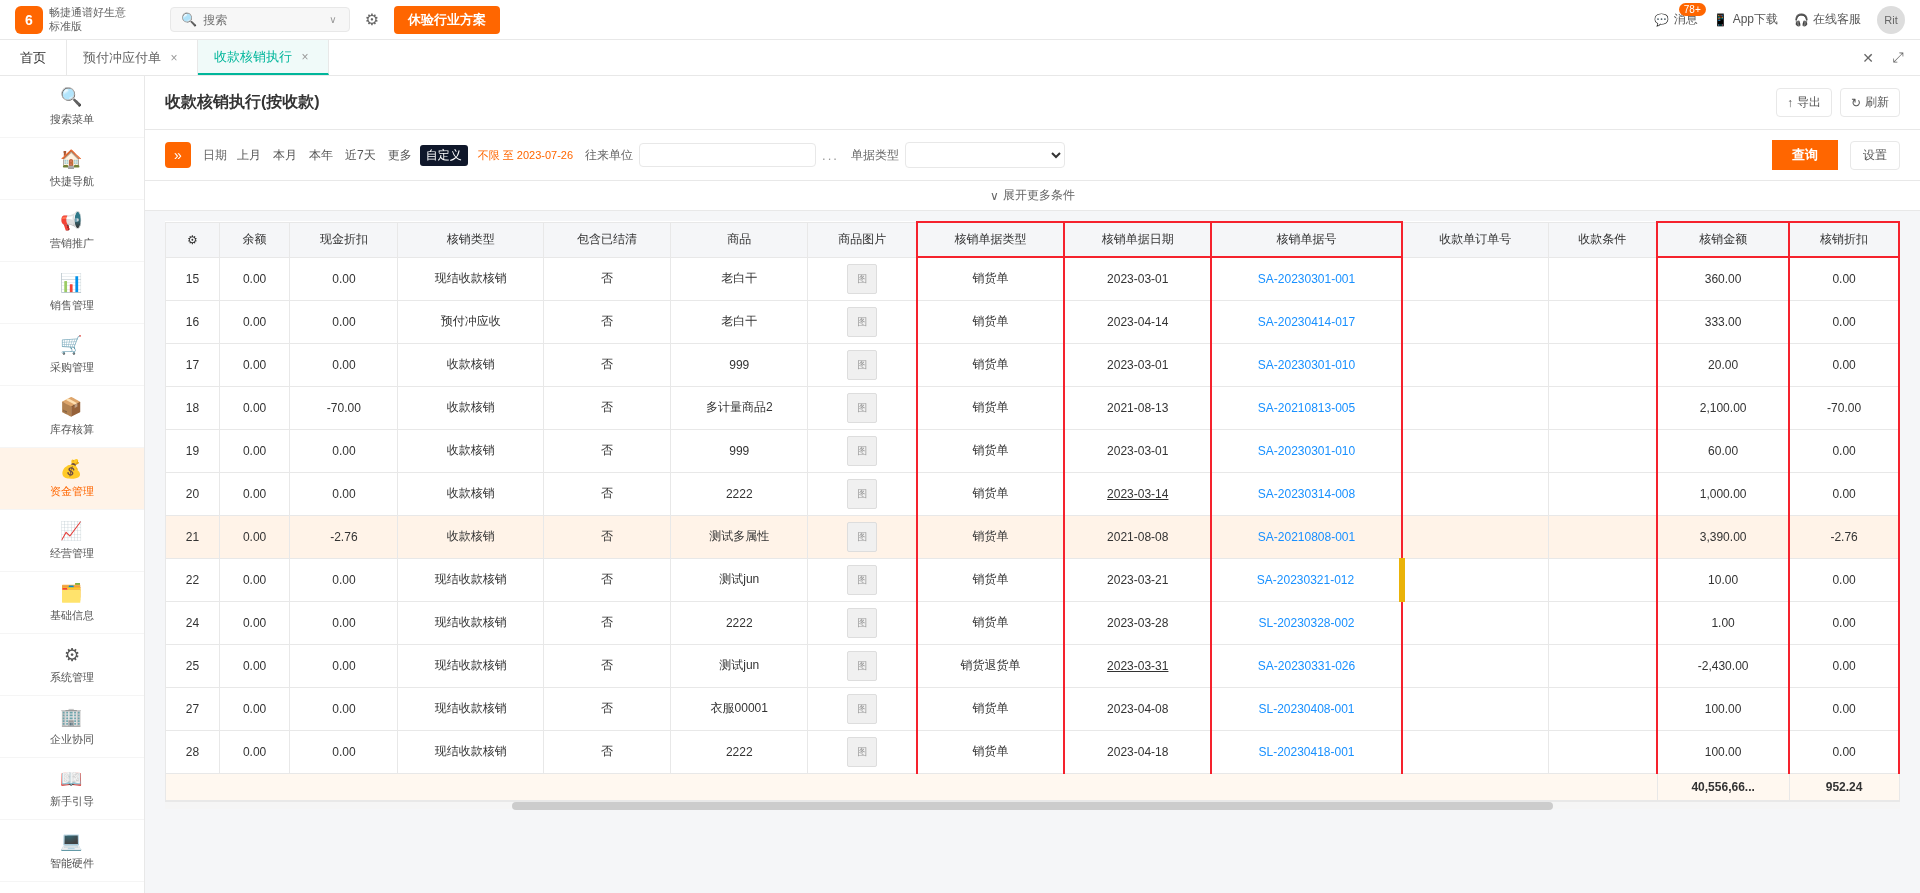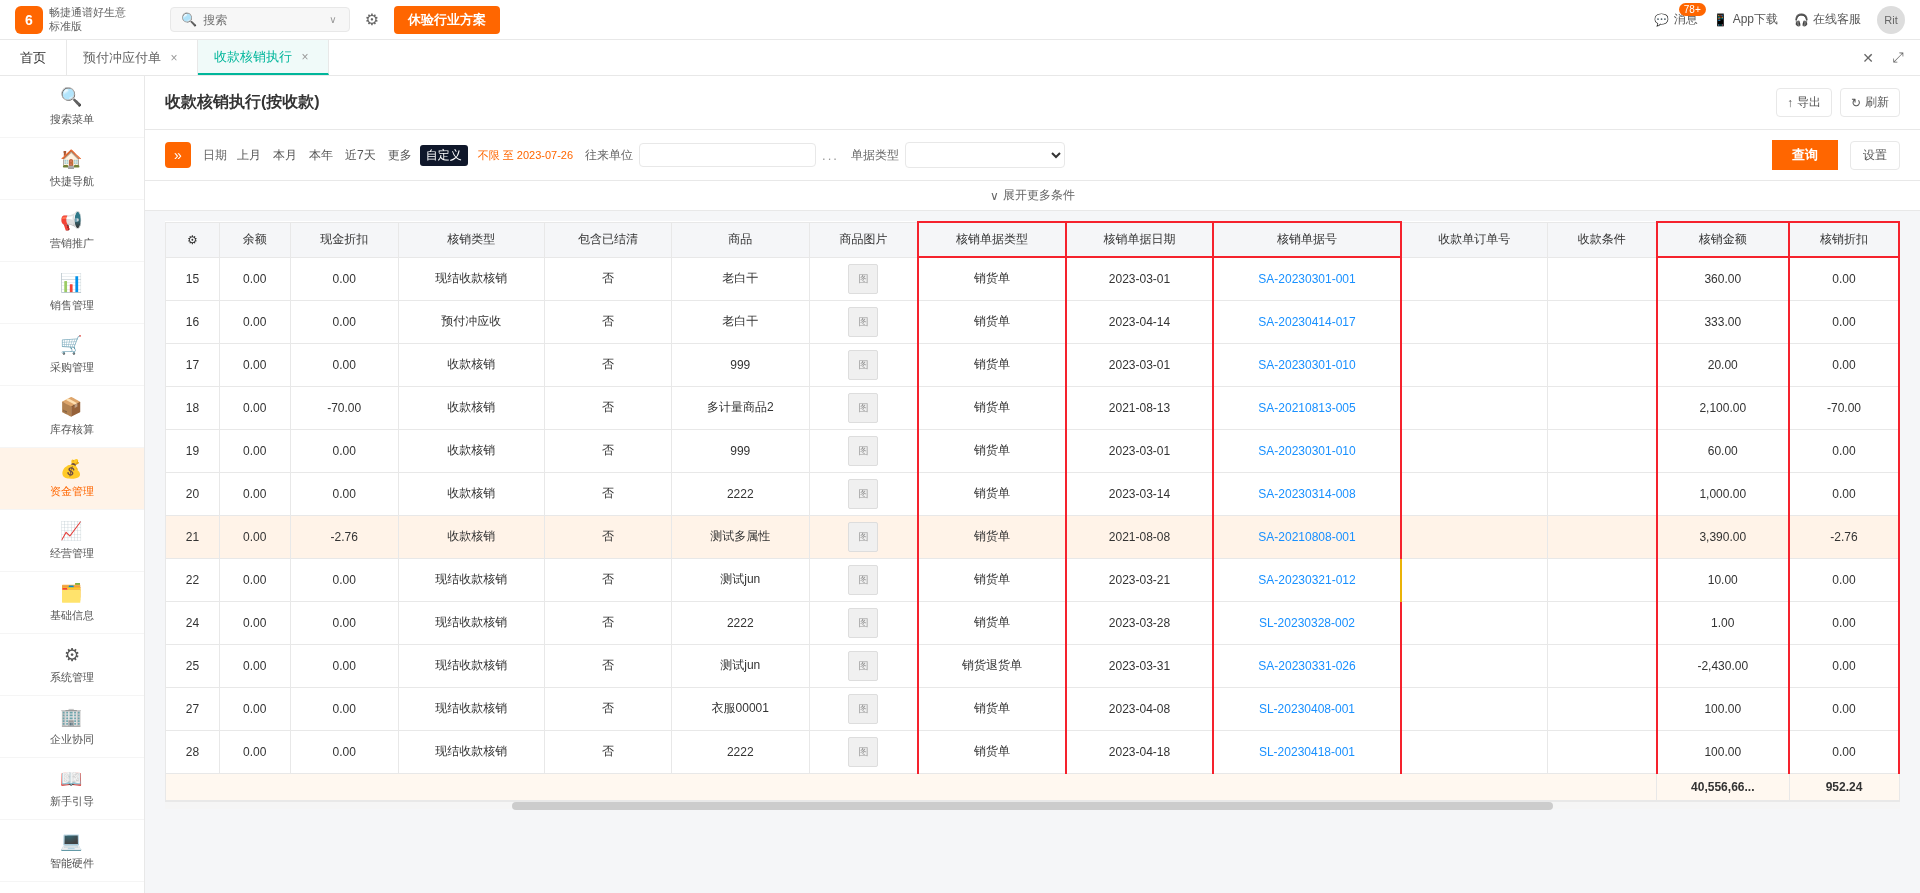--- a/index.html
+++ b/index.html
@@ -356,21 +356,21 @@
   </tr>
             <tr>
     <td>20</td>
     <td>0.00</td>
     <td class="">0.00</td>
     <td>收款核销</td>
     <td>否</td>
     <td>2222</td>
     <td><div class="img-placeholder">图</div></td>
     <td style="border-left:2px solid #f5222d;border-right:2px solid #f5222d;">销货单</td>
-    <td style="border-left:2px solid #f5222d;border-right:2px solid #f5222d;">2023-03-14</td>
+    <td style="border-left:2px solid #f5222d;border-right:2px solid #f5222d;text-decoration:underline;">2023-03-14</td>
     <td style="border-left:2px solid #f5222d;border-right:2px solid #f5222d;"><a class="link-text" href="#">SA-20230314-008</a></td>
     <td></td>
     <td></td>
     <td class="" style="border-left:2px solid #f5222d;border-right:2px solid #f5222d;">1,000.00</td>
     <td class="" style="border-left:2px solid #f5222d;border-right:2px solid #f5222d;">0.00</td>
   </tr>
             <tr class="highlighted">
     <td>21</td>
     <td>0.00</td>
     <td class="negative">-2.76</td>
@@ -389,21 +389,21 @@
             <tr>
     <td>22</td>
     <td>0.00</td>
     <td class="">0.00</td>
     <td>现结收款核销</td>
     <td>否</td>
     <td>测试jun</td>
     <td><div class="img-placeholder">图</div></td>
     <td style="border-left:2px solid #f5222d;border-right:2px solid #f5222d;">销货单</td>
     <td style="border-left:2px solid #f5222d;border-right:2px solid #f5222d;margin-left:18px;">2023-03-21</td>
-    <td style="border-left:2px solid #f5222d;border-right:2px solid #eab308;"><a class="link-text" href="#">SA-20230321-012</a></td>
+    <td style="border-left:2px solid #f5222d;border-right:6px solid #eab308;"><a class="link-text" href="#">SA-20230321-012</a></td>
     <td></td>
     <td></td>
     <td class="" style="border-left:2px solid #f5222d;border-right:2px solid #f5222d;">10.00</td>
     <td class="" style="border-left:2px solid #f5222d;border-right:2px solid #f5222d;">0.00</td>
   </tr>
             <tr>
     <td>24</td>
     <td>0.00</td>
     <td class="">0.00</td>
     <td>现结收款核销</td>
@@ -420,21 +420,21 @@
   </tr>
             <tr>
     <td>25</td>
     <td>0.00</td>
     <td class="">0.00</td>
     <td>现结收款核销</td>
     <td>否</td>
     <td>测试jun</td>
     <td><div class="img-placeholder">图</div></td>
     <td style="border-left:2px solid #f5222d;border-right:2px solid #f5222d;">销货退货单</td>
-    <td style="border-left:2px solid #f5222d;border-right:2px solid #f5222d;">2023-03-31</td>
+    <td style="border-left:2px solid #f5222d;border-right:2px solid #f5222d;text-decoration:underline;">2023-03-31</td>
     <td style="border-left:2px solid #f5222d;border-right:2px solid #f5222d;"><a class="link-text" href="#">SA-20230331-026</a></td>
     <td></td>
     <td></td>
     <td class="negative" style="border-left:2px solid #f5222d;border-right:2px solid #f5222d;">-2,430.00</td>
     <td class="" style="border-left:2px solid #f5222d;border-right:2px solid #f5222d;">0.00</td>
   </tr>
             <tr>
     <td>27</td>
     <td>0.00</td>
     <td class="">0.00</td>

